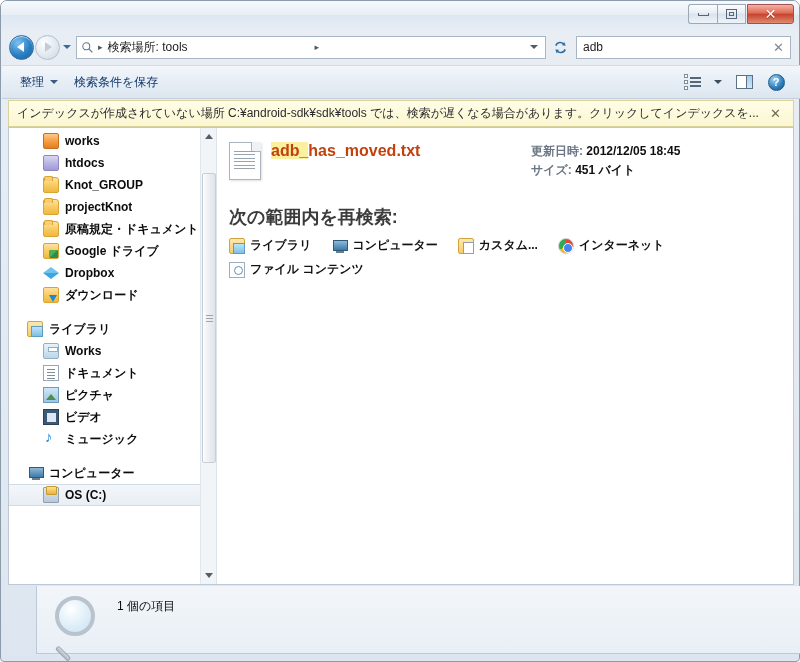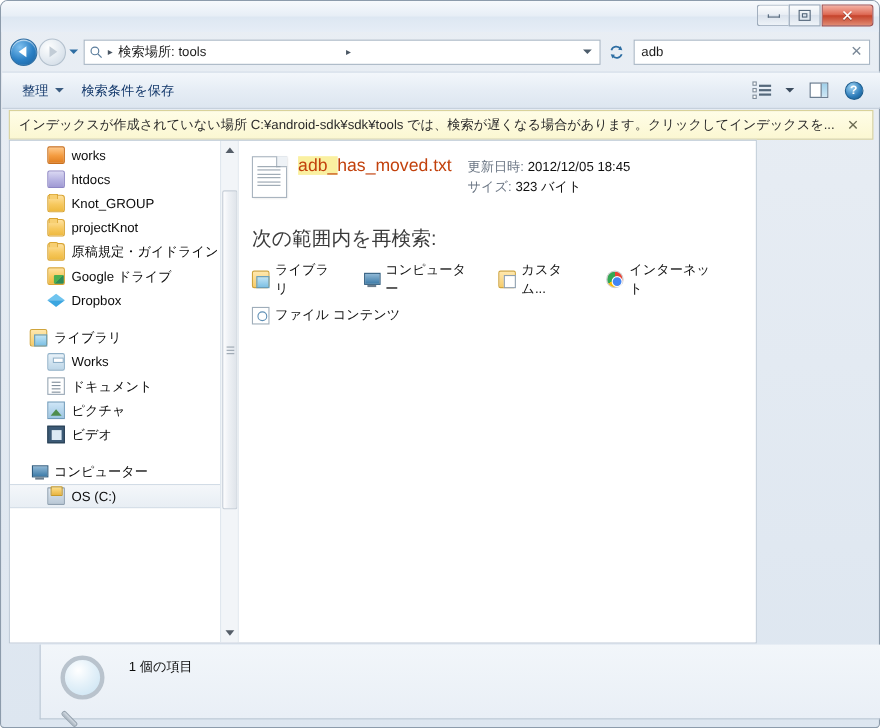--- a/index.html
+++ b/index.html
@@ -137,23 +137,23 @@
     background: linear-gradient(180deg,#fffde7 0%, #fbf7d2 100%);
     border: 1px solid #d9d29a;
     display: flex; align-items: center; padding: 0 8px;
     font-size: 12px; color: #2b2b2b;
   }
   #infobar-text { flex: 1; white-space: nowrap; overflow: hidden; }
   #infobar-close { color:#6b6b52; font-size:13px; padding:0 4px; }
 
   
   #content {
-    position: absolute; left: 7px; top: 126px; width: 680px; height: 458px;
+    position: absolute; left: 7px; top: 126px; width: 786px; height: 458px;
     background: #fff; border: 1px solid #bcc8d5;
-    display: flex; overflow: hidden;
+    display: flex; overflow: hidden; font-weight: bold;
   }
 
   
   #navpane {
     width: 207px; height: 100%;
     background: #fff;
     position: relative;
     overflow: hidden;
   }
   .nav-list { padding-top: 2px; }
@@ -402,29 +402,33 @@
         <div class="nav-row depth1">
           <span class="nav-ico ico-folder"></span>
           <span class="nav-label">Knot_GROUP</span>
         </div>
         <div class="nav-row depth1">
           <span class="nav-ico ico-folder"></span>
           <span class="nav-label">projectKnot</span>
         </div>
         <div class="nav-row depth1">
           <span class="nav-ico ico-folder"></span>
-          <span class="nav-label">原稿規定・ガイドライン</span>
+          <span class="nav-label">原稿規定・ドキュメント</span>
         </div>
         <div class="nav-row depth1">
           <span class="nav-ico ico-folder-gdrive"></span>
           <span class="nav-label">Google ドライブ</span>
         </div>
         <div class="nav-row depth1">
           <span class="nav-ico ico-dropbox"></span>
           <span class="nav-label">Dropbox</span>
+        </div>
+        <div class="nav-row depth1">
+          <span class="nav-ico ico-folder-dl"></span>
+          <span class="nav-label">ダウンロード</span>
         </div>
 
         <div class="nav-gap"></div>
 
         <div class="nav-row header">
           <span class="nav-ico ico-library"></span>
           <span class="nav-label">ライブラリ</span>
         </div>
         <div class="nav-row depth1">
           <span class="nav-ico ico-works"></span>
@@ -434,20 +438,24 @@
           <span class="nav-ico ico-doc"></span>
           <span class="nav-label">ドキュメント</span>
         </div>
         <div class="nav-row depth1">
           <span class="nav-ico ico-pic"></span>
           <span class="nav-label">ピクチャ</span>
         </div>
         <div class="nav-row depth1">
           <span class="nav-ico ico-vid"></span>
           <span class="nav-label">ビデオ</span>
+        </div>
+        <div class="nav-row depth1">
+          <span class="nav-ico ico-music"></span>
+          <span class="nav-label">ミュージック</span>
         </div>
 
         <div class="nav-gap"></div>
 
         <div class="nav-row header">
           <span class="nav-ico ico-computer"></span>
           <span class="nav-label">コンピューター</span>
         </div>
         <div class="nav-row depth1 selected">
           <span class="nav-ico ico-drive"></span>
@@ -491,21 +499,21 @@
             <span class="hl">adb_</span><span>has_moved.txt</span>
           </div>
         </div>
         <div id="file-meta">
           <div>
             <span class="meta-label">更新日時:</span>
             <span class="meta-val">2012/12/05 18:45</span>
           </div>
           <div>
             <span class="meta-label">サイズ:</span>
-            <span class="meta-val">323 バイト</span>
+            <span class="meta-val">451 バイト</span>
           </div>
         </div>
       </div>
 
 
       <div id="search-again">
         <div id="sa-title">次の範囲内を再検索:</div>
 
         <div class="sa-row">
           <div class="sa-link">

